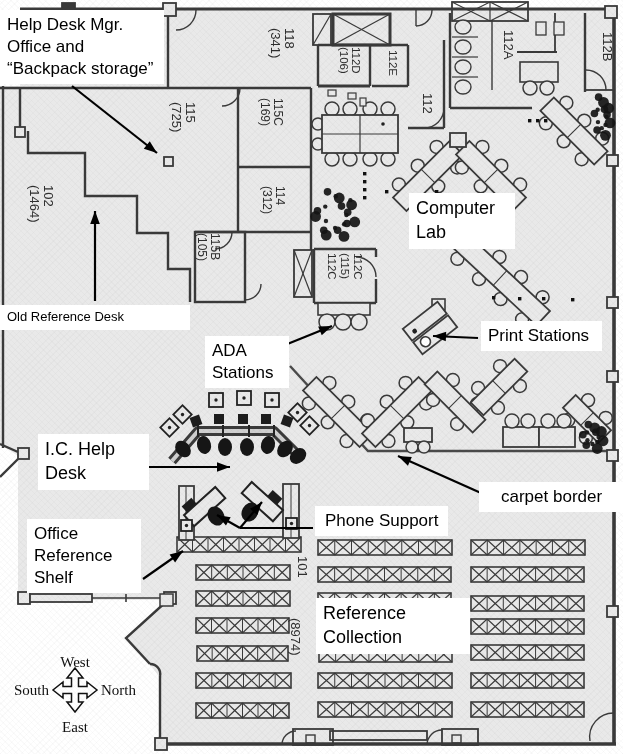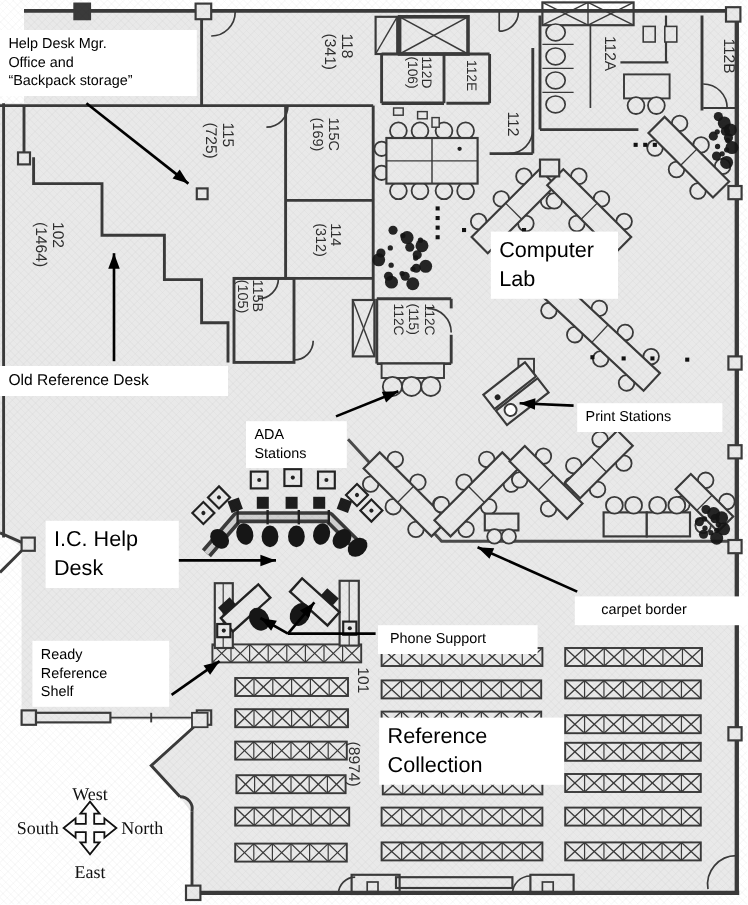--- a/index.html
+++ b/index.html
@@ -1,21 +1,21 @@
 <!DOCTYPE html>
 <html><head>
 <meta charset="utf-8">
 <style>
   html,body{margin:0;padding:0;background:#fff;}
   #stage{position:relative;width:623px;height:754px;overflow:hidden;
          font-family:"Liberation Sans",sans-serif;background:#ffffff;}
   #plan-svg{position:absolute;left:0;top:0;}
   .note{position:absolute;background:#ffffff;color:#000;
         white-space:pre-line;line-height:1.3;padding:4px 7px;}
-  .note.small{font-size:12px;margin-top:15px;}
+  .note.small{font-size:17px;}
   .note.med{font-size:13px;}
   .note.big{font-size:18px;line-height:1.32;}
   .roomtext{fill:#2f2f2f;font-family:"Liberation Sans",sans-serif;}
   .compass-label{font-family:"Liberation Serif",serif;font-size:15px;fill:#111;}
   
   .speckle{position:absolute;left:0;top:0;width:623px;height:754px;pointer-events:none;
     background:repeating-linear-gradient(45deg,rgba(0,0,0,0.018) 0 1px,transparent 1px 4px),
                repeating-linear-gradient(-45deg,rgba(0,0,0,0.018) 0 1px,transparent 1px 5px);}
 </style>
 </head>
@@ -907,21 +907,21 @@
 Office and
 “Backpack storage”</div>
 <div class="note med" style="left:0;top:305px;width:176px;">Old Reference Desk</div>
 <div class="note big" style="left:409px;top:193px;width:92px;">Computer
 Lab</div>
 <div class="note small" style="left:205px;top:336px;width:70px;">ADA
 Stations</div>
 <div class="note small" style="left:481px;top:321px;width:107px;">Print Stations</div>
 <div class="note big" style="left:38px;top:434px;width:97px;">I.C. Help
 Desk</div>
-<div class="note small" style="left:27px;top:519px;width:100px;">Ready
+<div class="note small" style="left:27px;top:519px;width:100px;">Office
 Reference
 Shelf</div>
 <div class="note small" style="left:315px;top:506px;width:116px;padding-left:10px;">Phone Support</div>
 <div class="note small" style="left:479px;top:482px;width:118px;padding-left:22px;">carpet border</div>
 <div class="note big" style="left:316px;top:598px;width:140px;">Reference
 Collection</div>
 
 </div>
 
 </body></html>

